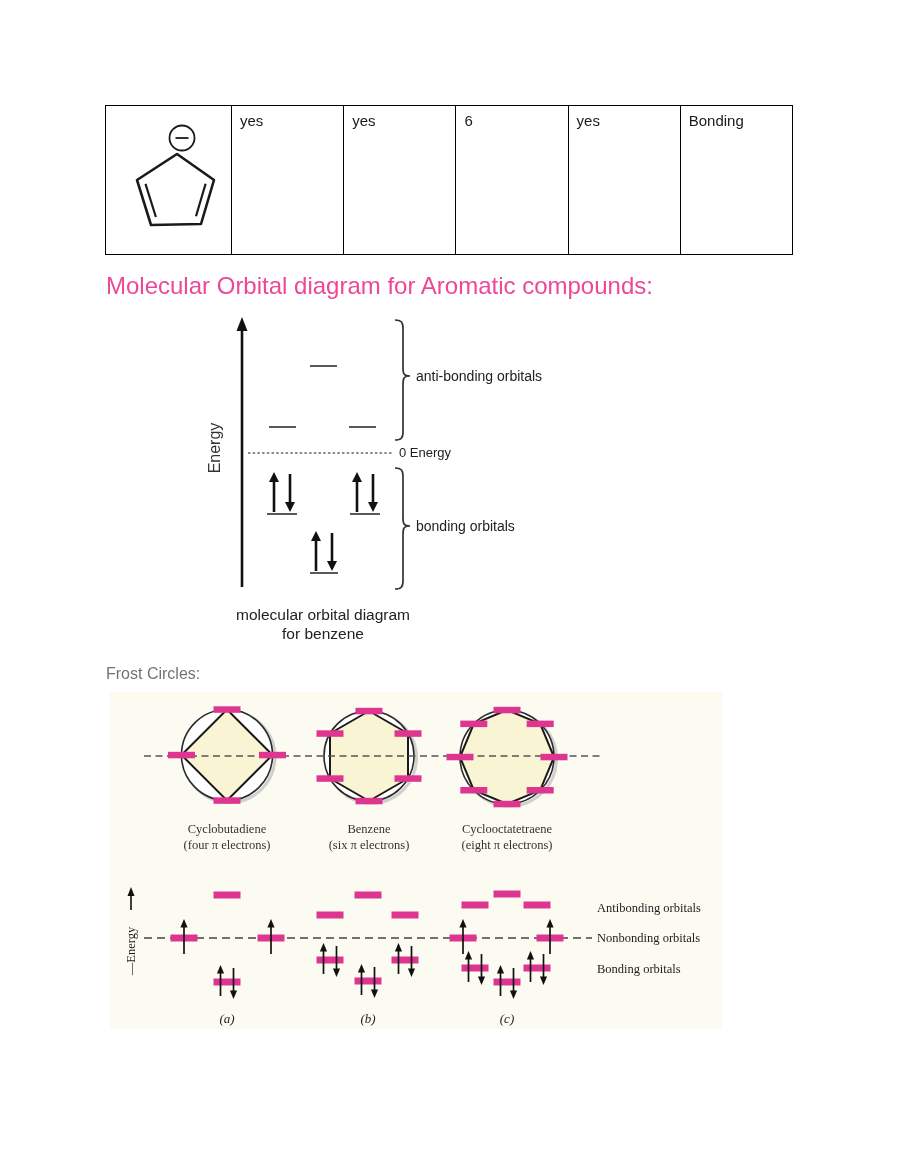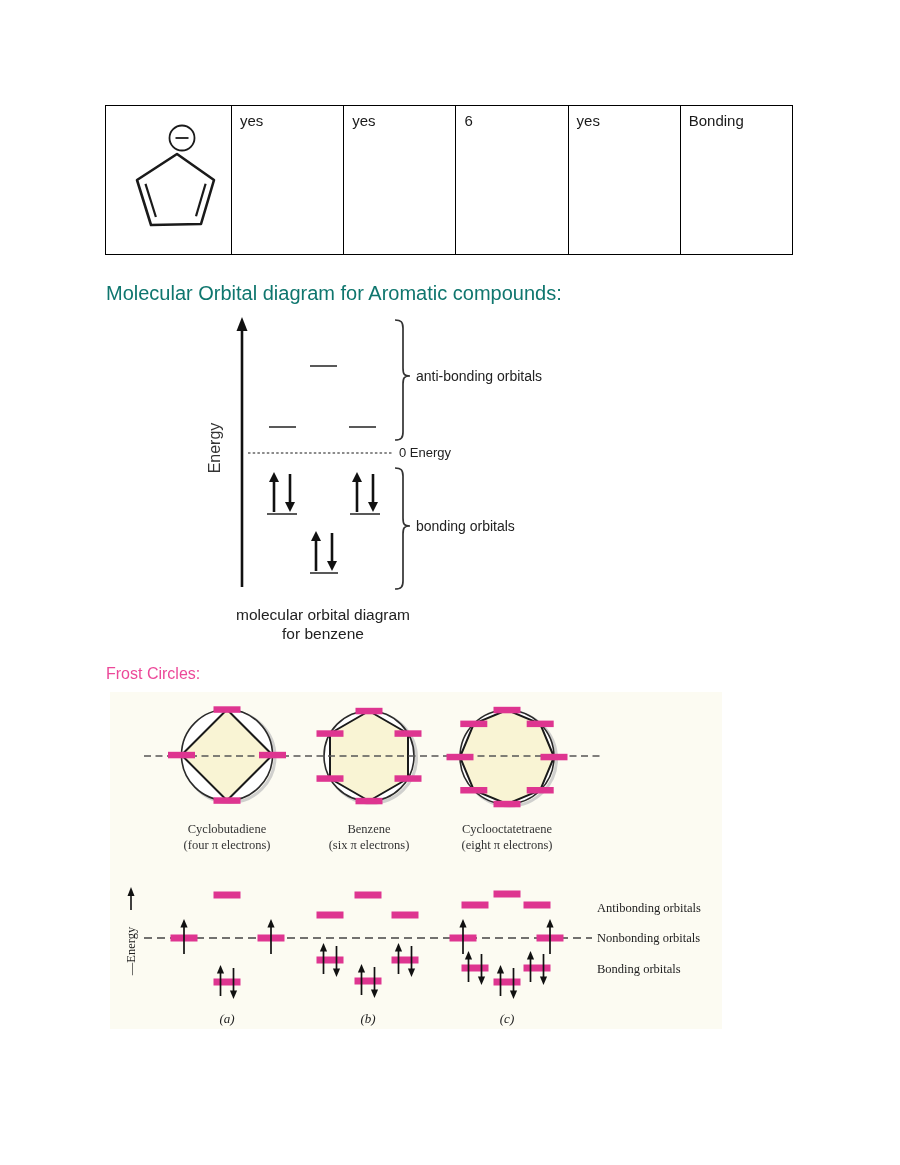--- a/index.html
+++ b/index.html
@@ -12,24 +12,24 @@
     position:absolute;left:105px;top:105px;width:688px;height:142px;
     border-collapse:collapse;table-layout:fixed;
   }
   table.qtable td{
     border:1.6px solid #000;vertical-align:top;padding:6px 0 0 8px;
     font-size:15px;line-height:1.2;background:#fff;
   }
   td.structure-cell{padding:0;}
   
   .mo-heading{
-    position:absolute;left:106px;top:272px;font-size:20px;color:#0f766e;margin-top:10px;
+    position:absolute;left:106px;top:272px;font-size:24px;color:#ec4899;
   }
   .frost-heading{
-    position:absolute;left:106px;top:665px;font-size:16px;color:#ec4899;
+    position:absolute;left:106px;top:665px;font-size:16px;color:#737373;
   }
   
   .mo-figure{position:absolute;left:195px;top:312px;width:400px;height:345px;}
   .frost-figure{
     position:absolute;left:110px;top:692px;width:612px;height:337px;
     background:#fcfbf2;
   }
   svg text{user-select:none;}
   .sans{font-family:"Liberation Sans",sans-serif;}
   .serif{font-family:"Liberation Serif",serif;}

